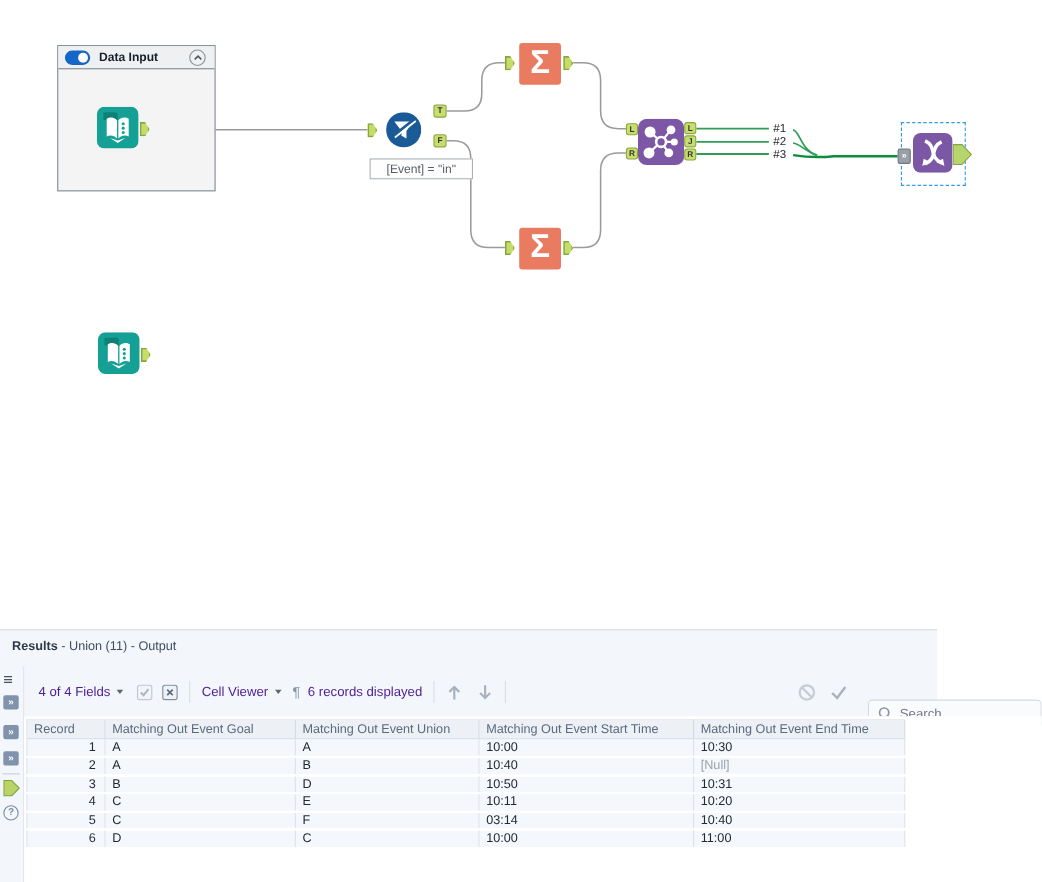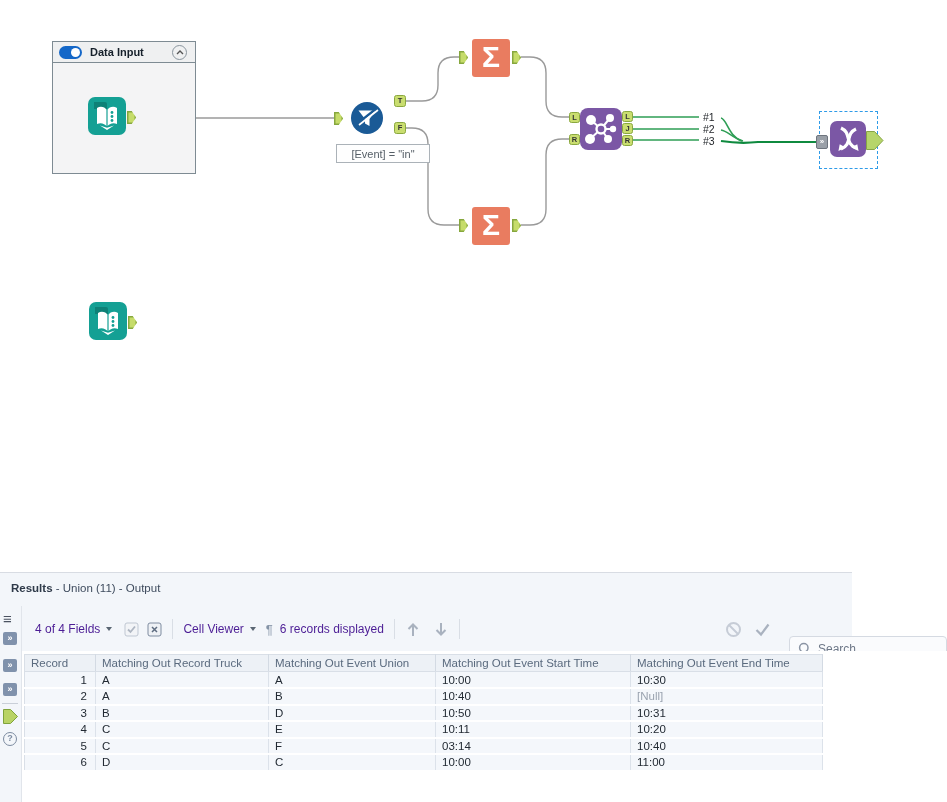--- a/index.html
+++ b/index.html
@@ -286,21 +286,21 @@
       <colgroup>
         <col style="width:71px">
           <col style="width:173px">
           <col style="width:167px">
         <col style="width:195px">
           <col style="width:192px">
       </colgroup>
       <thead>
           <tr>
             <th>Record</th>
-            <th>Matching Out Record Truck</th>
+            <th>Matching Out Event Goal</th>
             <th>Matching Out Event Union</th>
             <th>Matching Out Event Start Time</th>
             <th>Matching Out Event End Time</th>
           </tr>
         </thead>
       <tbody>
           <tr>
             <td class="num">1</td>
             <td>A</td>
             <td>A</td>

